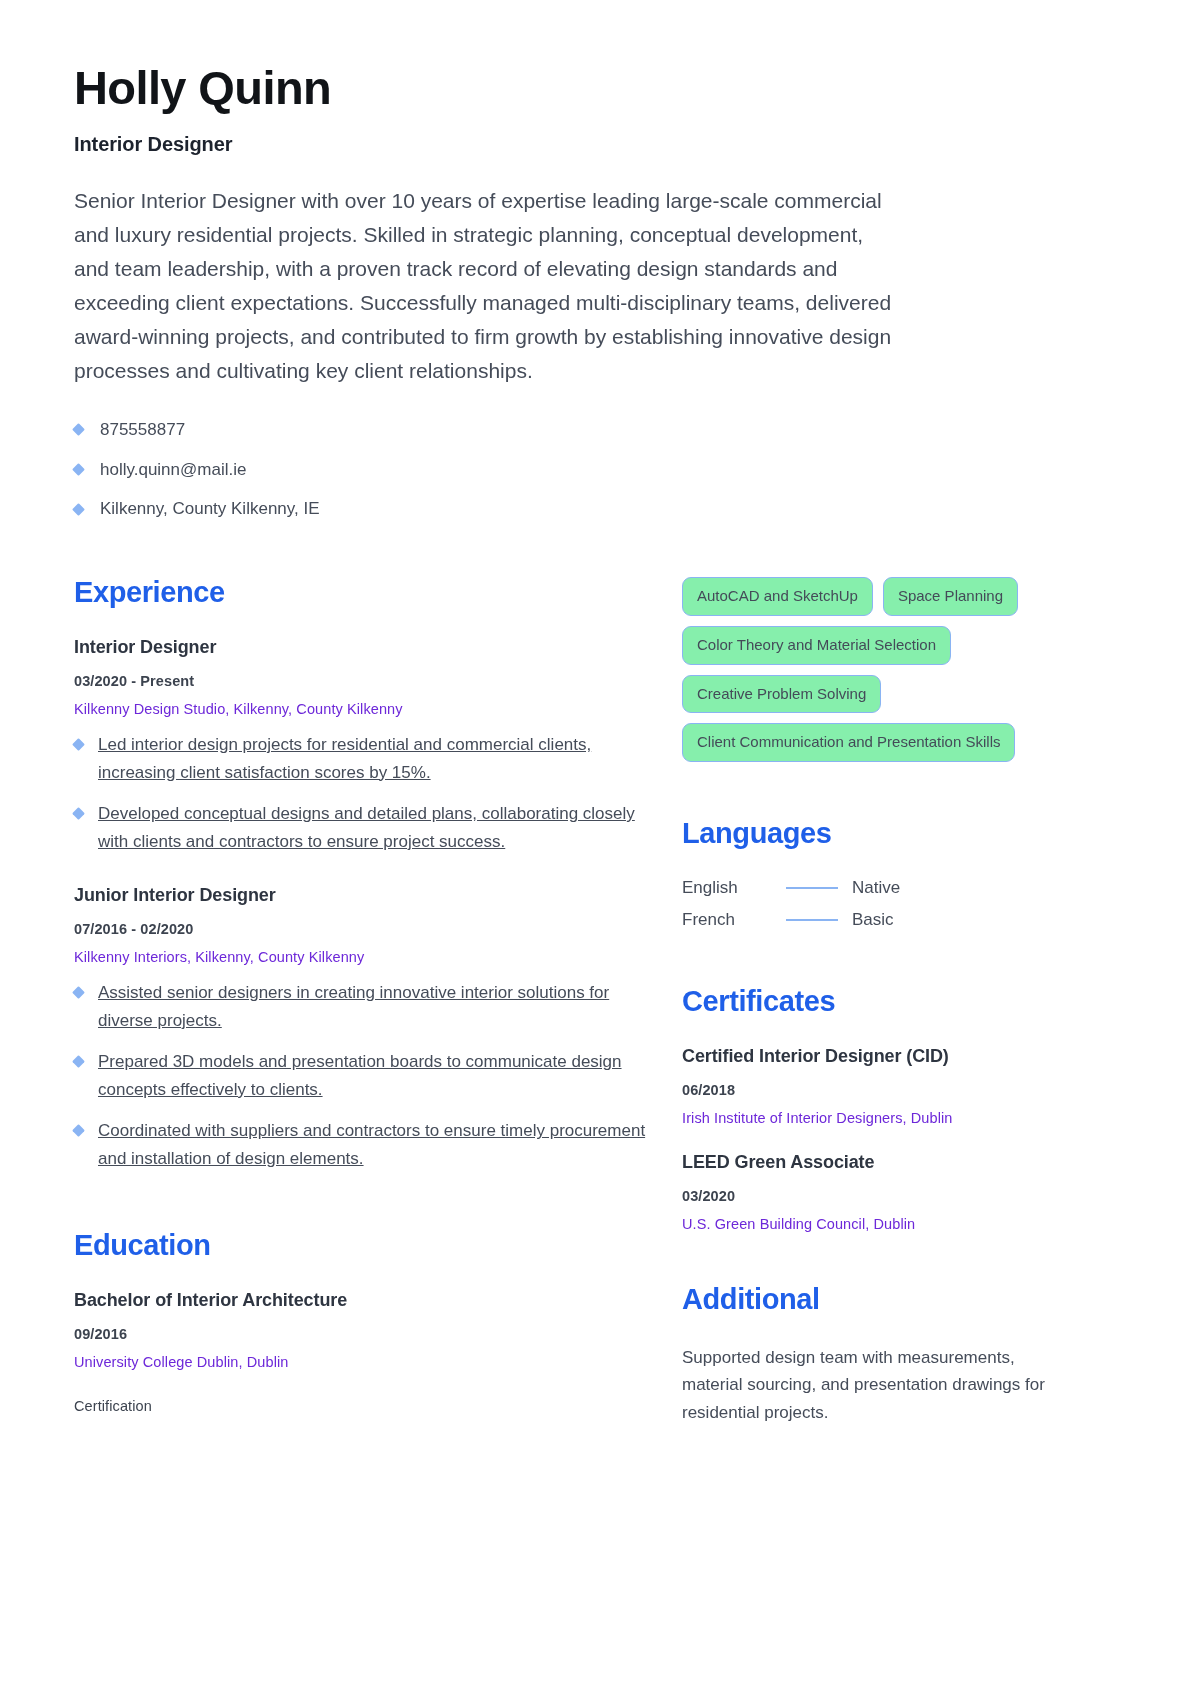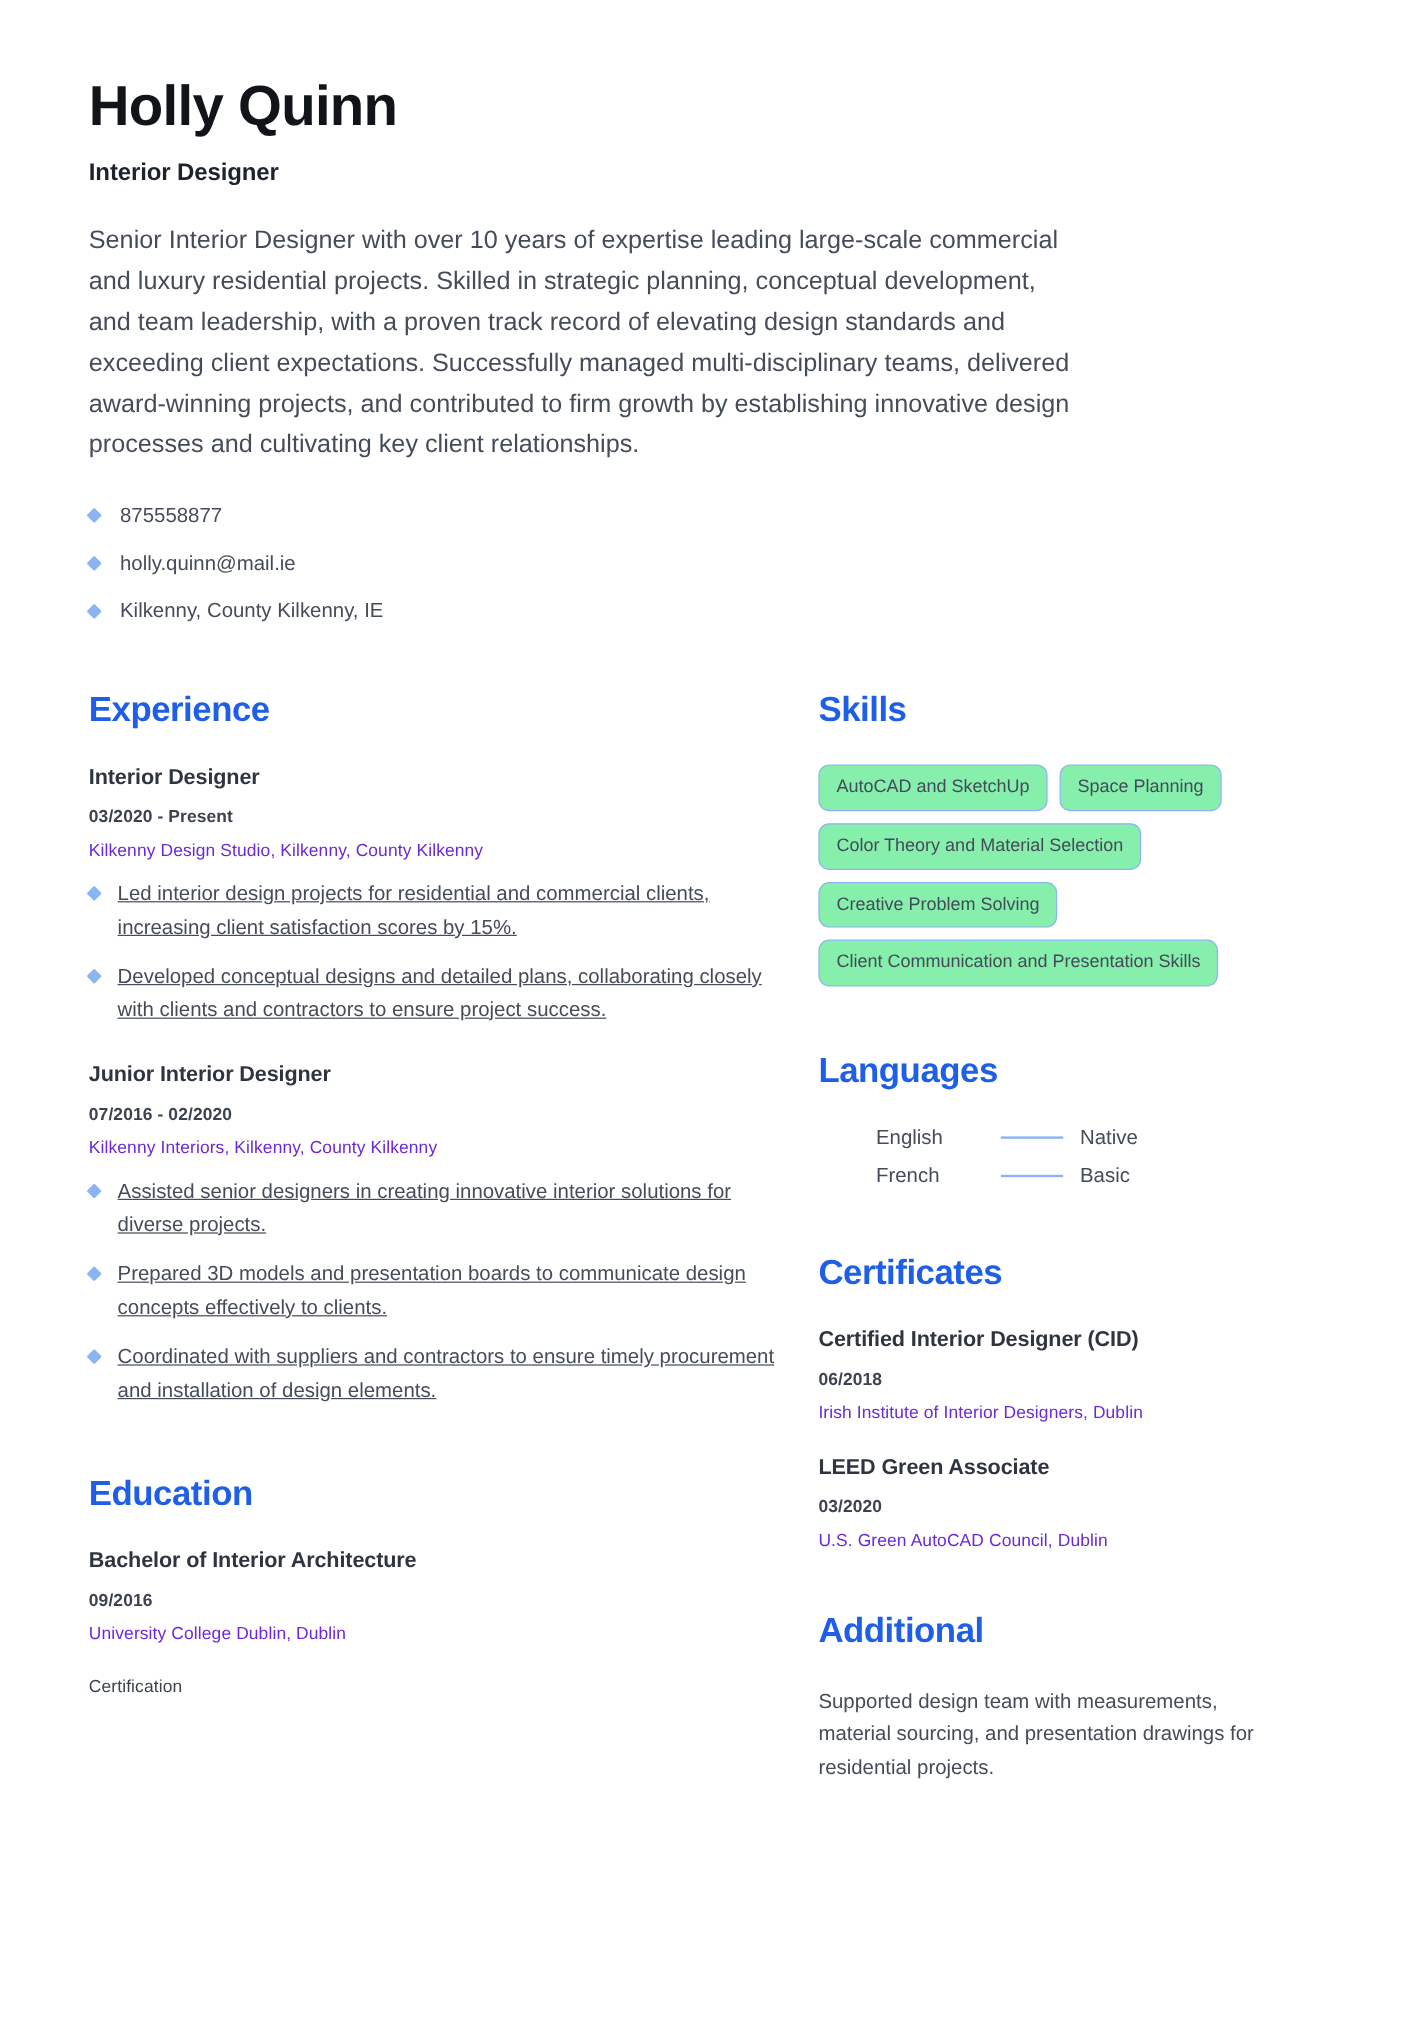--- a/index.html
+++ b/index.html
@@ -159,21 +159,21 @@
     border-radius: 9px;
     padding: 9px 14px;
     font-size: 15px;
     color: #444b58;
     background: #86efac;
     line-height: 1.25;
     white-space: nowrap;
   }
 
   
-  .lang-list { list-style: none; margin-left: 48px; }
+  .lang-list { list-style: none; }
 
   .lang-row {
     display: flex;
     align-items: center;
     margin-bottom: 12px;
     font-size: 17px;
     color: #454c59;
   }
   .lang-row:last-child { margin-bottom: 0; }
 
@@ -277,21 +277,20 @@
           <div class="entry-org">University College Dublin, Dublin</div>
           <div class="entry-extra">Certification</div>
         </div>
       </section>
 
     </div>
 
     <div class="col-right">
 
       <section class="section">
-        <h3 class="section-title">Skills</h3>
         <div class="skills-wrap">
           <span class="skill-tag">AutoCAD and SketchUp</span>
           <span class="skill-tag">Space Planning</span>
           <span class="skill-tag">Color Theory and Material Selection</span>
           <span class="skill-tag">Creative Problem Solving</span>
           <span class="skill-tag">Client Communication and Presentation Skills</span>
         </div>
       </section>
 
       <section class="section" style="margin-top:56px;">
@@ -313,21 +312,21 @@
       <section class="section" style="margin-top:56px;">
         <h3 class="section-title">Certificates</h3>
         <div class="entry">
           <div class="entry-title">Certified Interior Designer (CID)</div>
           <div class="entry-date">06/2018</div>
           <div class="entry-org">Irish Institute of Interior Designers, Dublin</div>
         </div>
         <div class="entry" style="margin-top:24px;">
           <div class="entry-title">LEED Green Associate</div>
           <div class="entry-date">03/2020</div>
-          <div class="entry-org">U.S. Green AutoCAD Council, Dublin</div>
+          <div class="entry-org">U.S. Green Building Council, Dublin</div>
         </div>
       </section>
 
       <section class="section" style="margin-top:52px;">
         <h3 class="section-title">Additional</h3>
         <p class="additional-text">Supported design team with measurements, material sourcing, and presentation drawings for residential projects.</p>
       </section>
 
     </div>
   </div>

